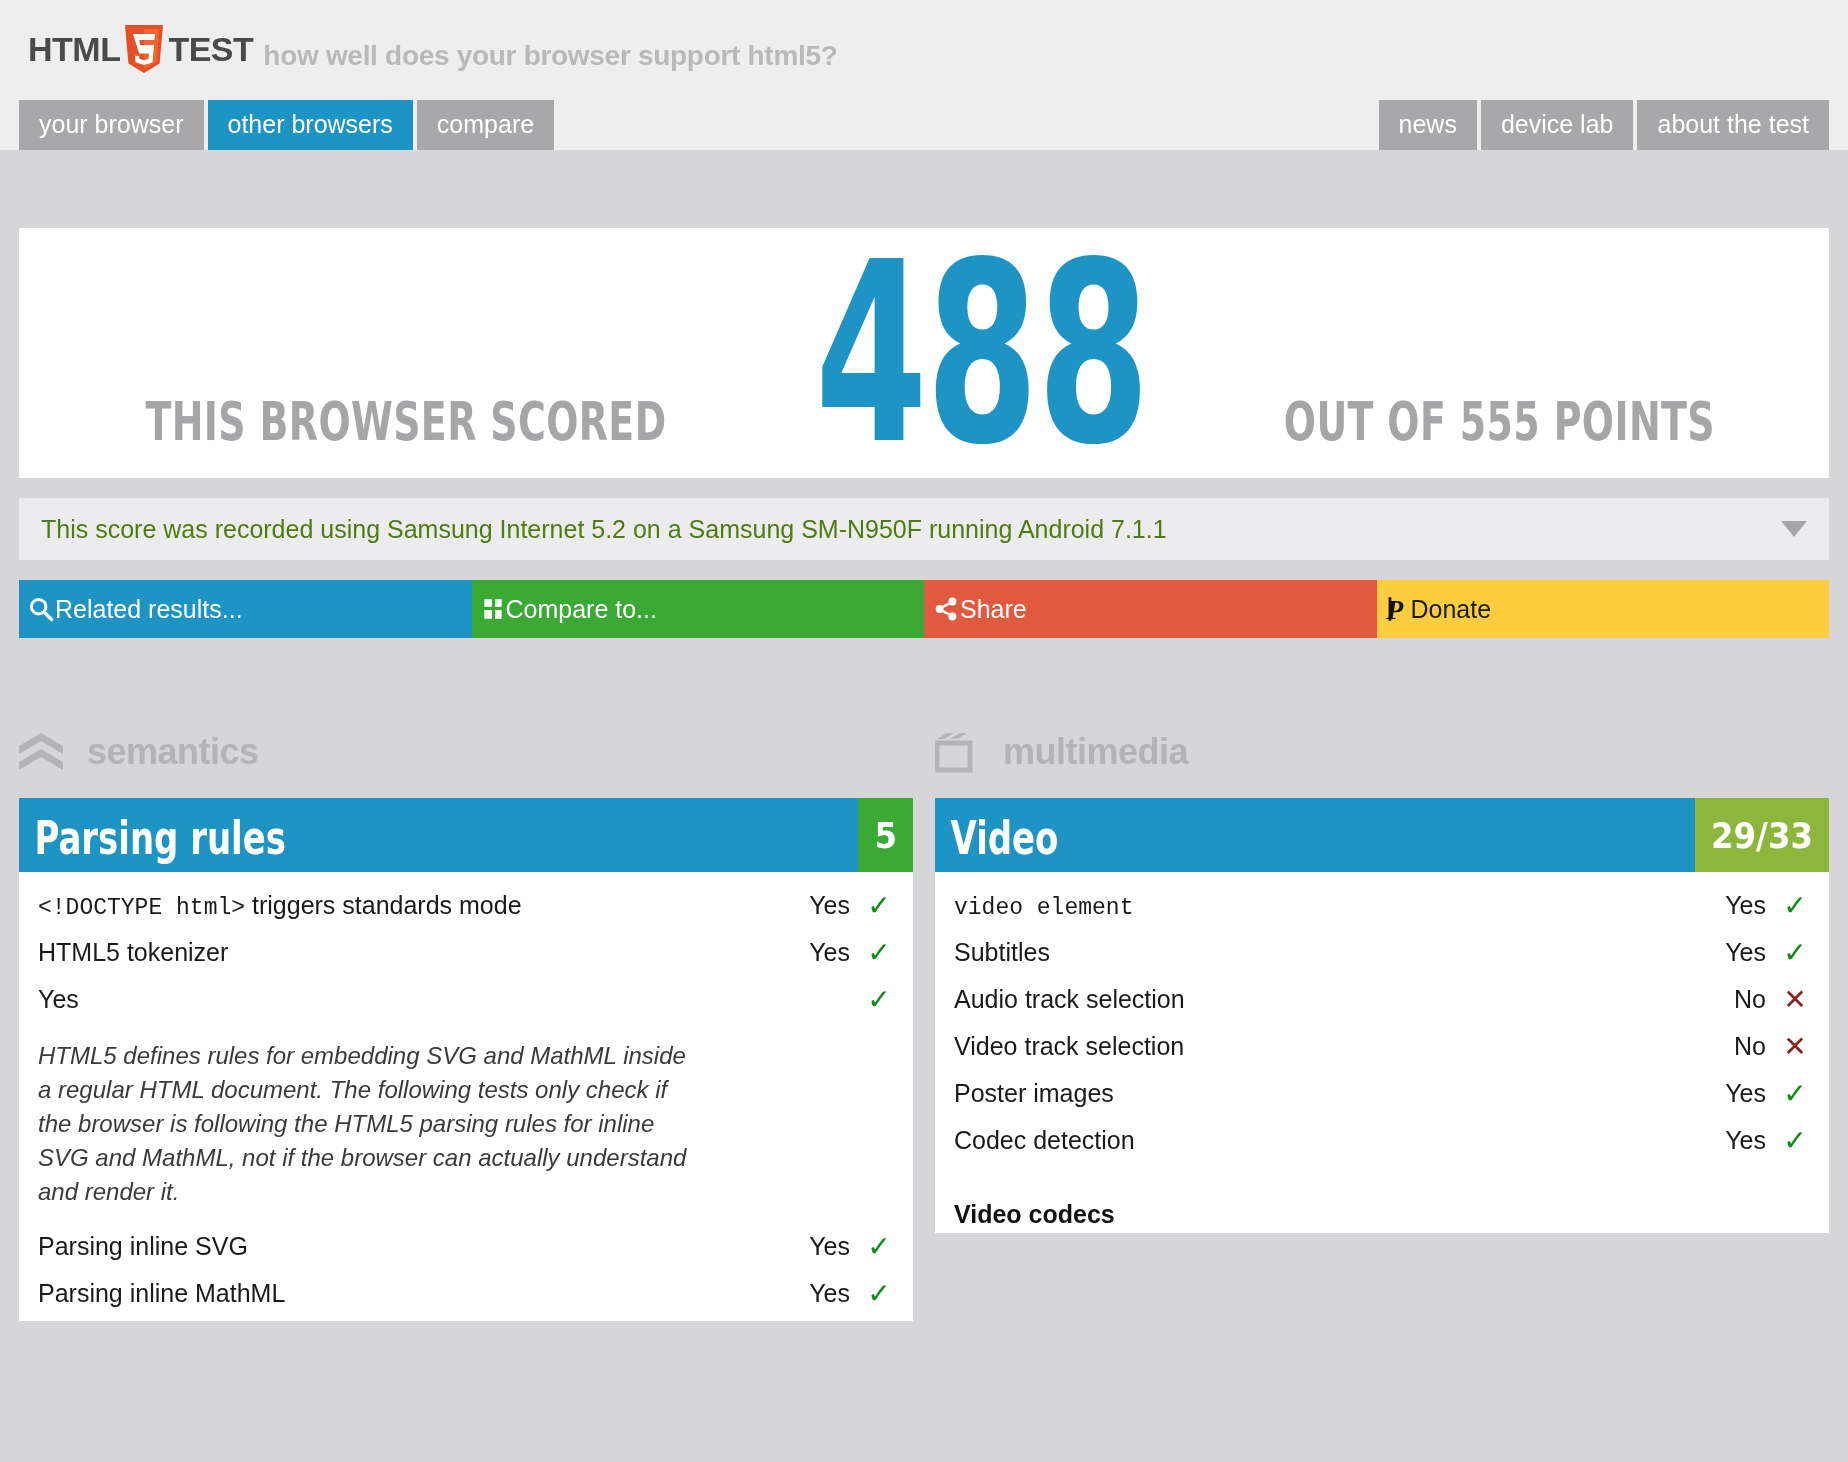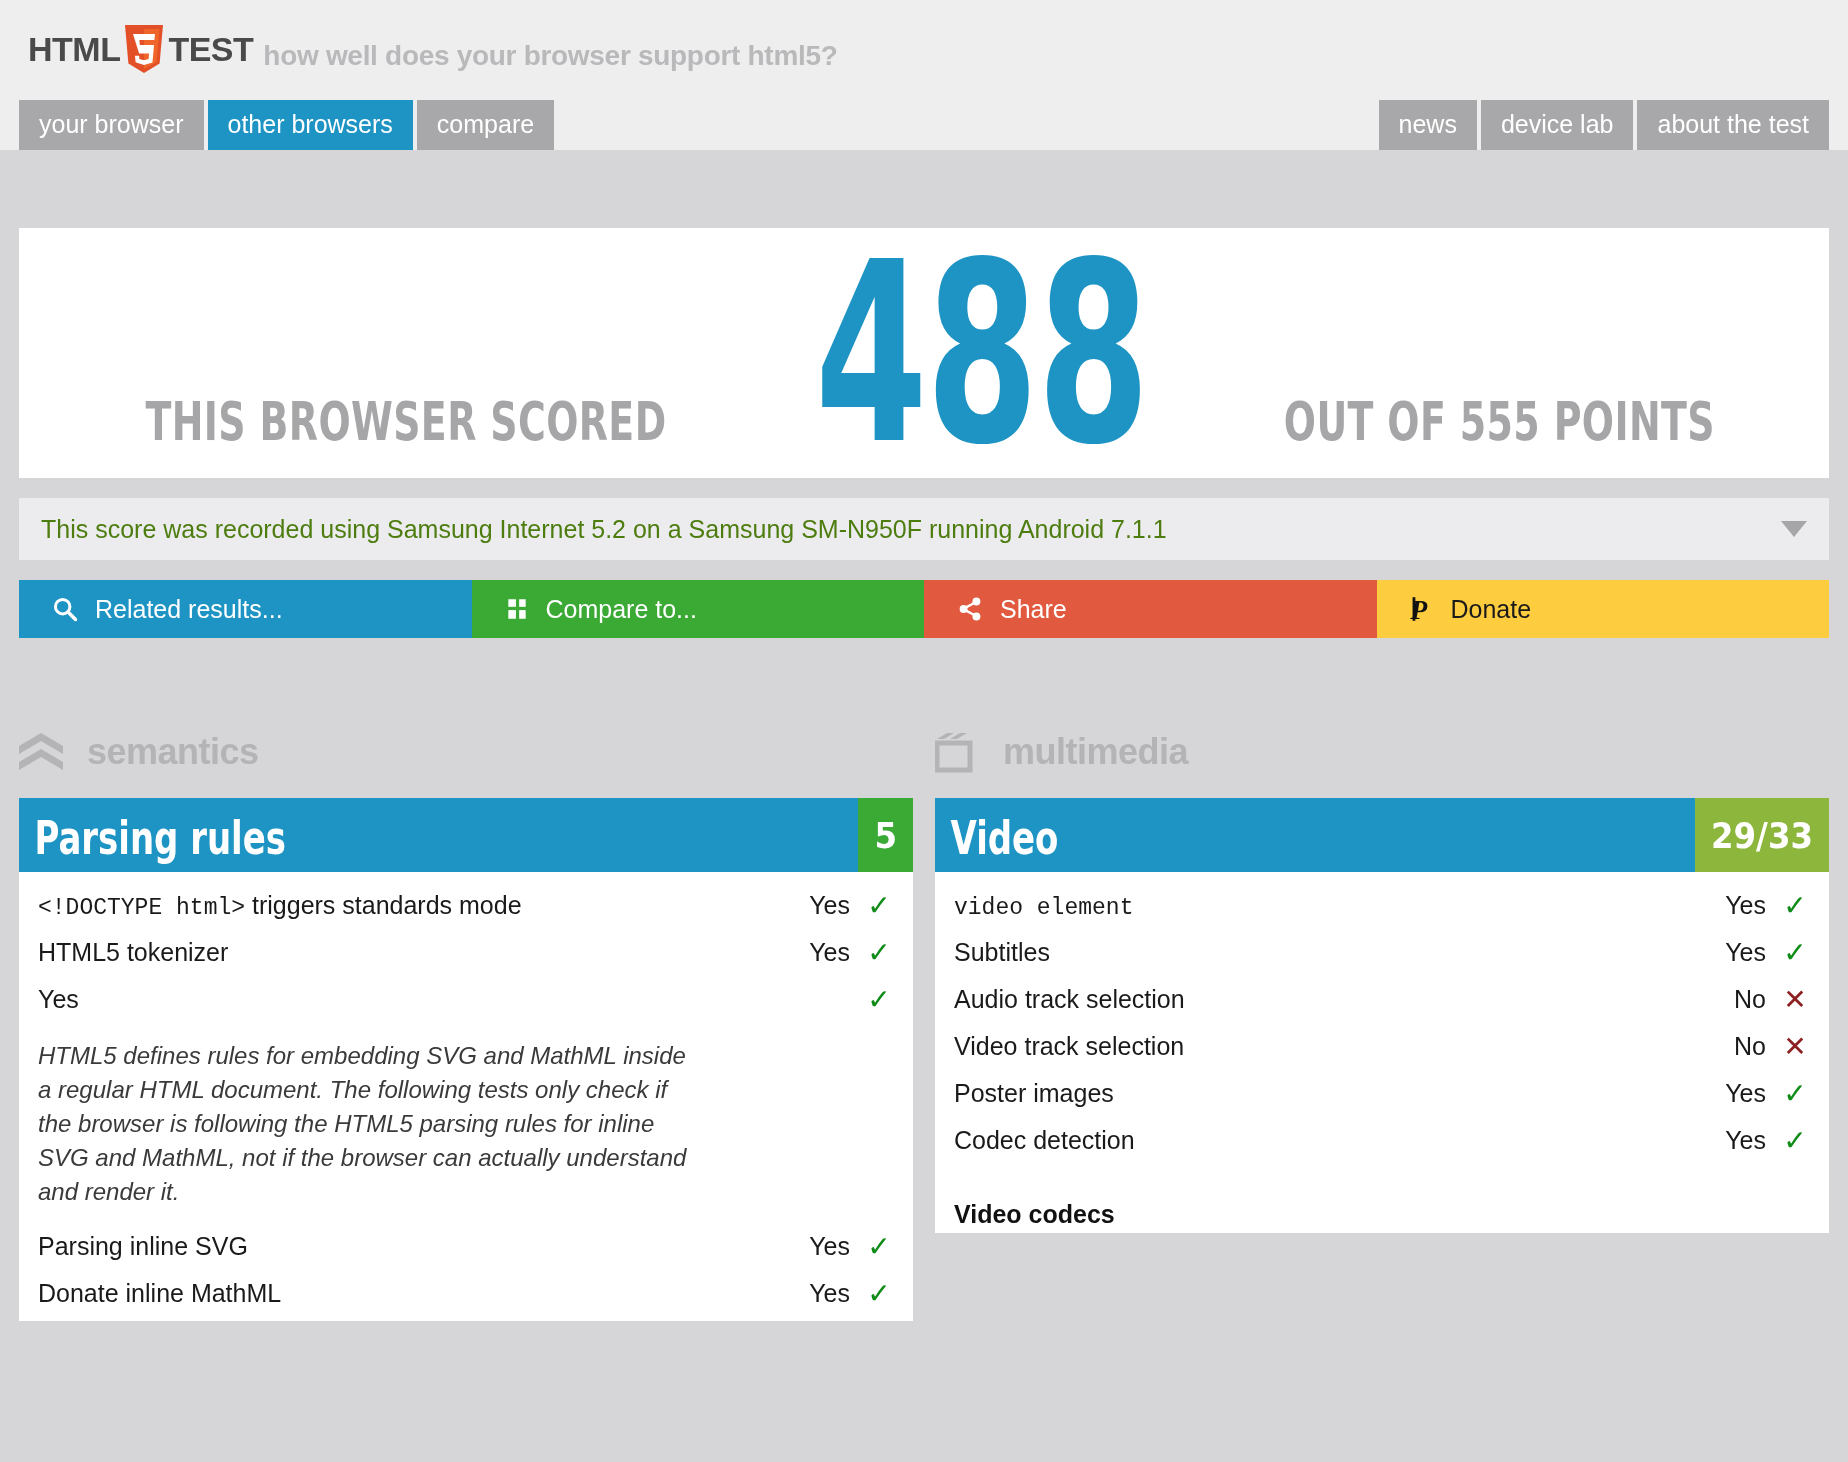--- a/index.html
+++ b/index.html
@@ -142,22 +142,21 @@
 
   .action-bar {
     display: flex;
     margin-top: 20px;
     height: 58px;
   }
   .action {
     flex: 1;
     display: flex;
     align-items: center;
-    gap: 16px;
-    padding-left: 32px;
+    padding-left: 8px;
     color: #ffffff;
     font-size: 25px;
     cursor: pointer;
     user-select: none;
   }
   .action.related  { background: #1e94c4; }
   .action.compare  { background: #3aaa35; }
   .action.share    { background: #e1593f; }
   .action.donate   { background: #fdcd3f; color: #1a1a1a; }
 
@@ -391,21 +390,21 @@
 
           <p class="note">HTML5 defines rules for embedding SVG and MathML inside a regular HTML document. The following tests only check if the browser is following the HTML5 parsing rules for inline SVG and MathML, not if the browser can actually understand and render it.</p>
 
           <div class="row">
             <span class="row-label">Parsing inline SVG</span>
             <span class="row-value">Yes</span>
             <span class="mark mark-yes">✓</span>
           </div>
 
           <div class="row">
-            <span class="row-label">Donate inline MathML</span>
+            <span class="row-label">Parsing inline MathML</span>
             <span class="row-value">Yes</span>
             <span class="mark mark-yes">✓</span>
           </div>
 
         </div>
       </div>
     </div>
 
     <div class="column">
       <div class="section-head">

